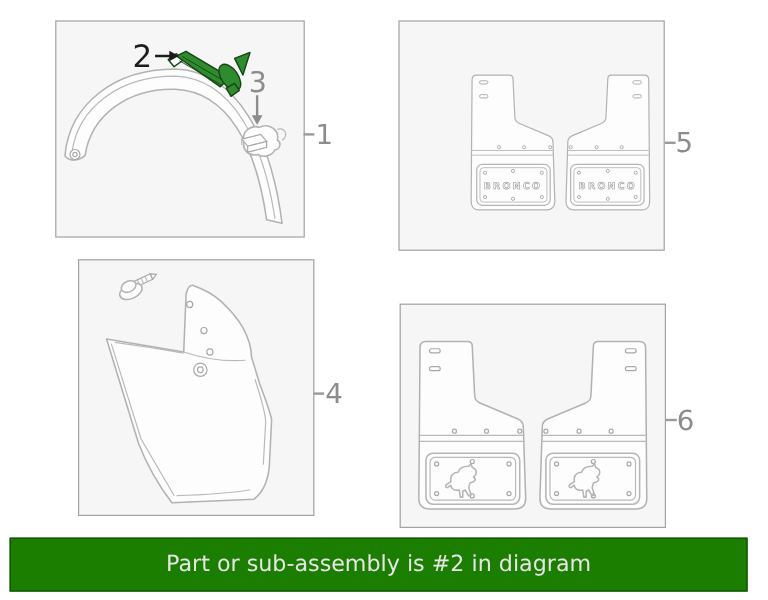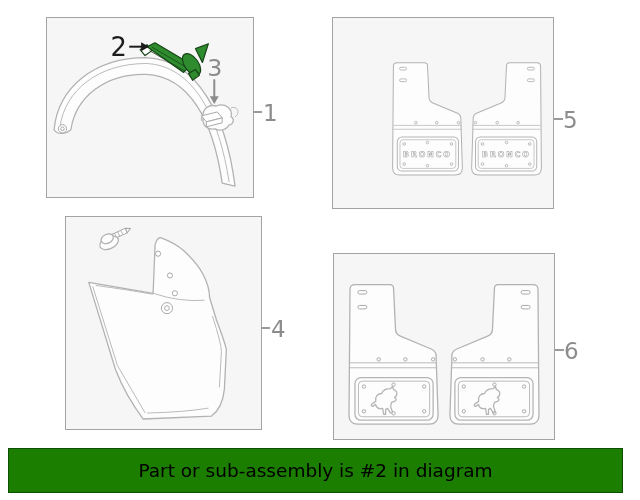--- a/index.html
+++ b/index.html
@@ -19,21 +19,21 @@
   .callout-num{
     position:absolute;color:#8c8c8c;font-size:23px;line-height:23px;
     font-family:"DejaVu Sans",sans-serif;user-select:none;
   }
   .callout-tick{position:absolute;height:2px;width:9px;background:#9a9a9a;}
 
   #banner{
     position:absolute;left:8px;top:448px;width:615px;height:45px;
     background:#1b7e00;border:1px solid #0d4f00;box-sizing:border-box;
     display:flex;flex-direction:column;justify-content:center;align-items:center;
-    font-family:"DejaVu Sans",sans-serif;color:#000000;
+    font-family:"DejaVu Sans",sans-serif;color:#e5e5e5;
   }
   #banner .bline{font-size:18.5px;line-height:21px;white-space:nowrap;}
 
   .lineart{stroke:#b5b5b5;fill:none;stroke-width:1.3;stroke-linejoin:round;stroke-linecap:round;}
   .lineart-fill{stroke:#b2b2b2;fill:#fdfdfd;stroke-width:1.3;stroke-linejoin:round;}
   .thinart{stroke:#b9b9b9;fill:none;stroke-width:1;}
   .holes{stroke:#a8a8a8;fill:#ffffff;stroke-width:1;}
   .pinstroke{stroke:#174517;stroke-width:1.2;stroke-linejoin:round;}
   text.svg-callout-dark{font-family:"DejaVu Sans",sans-serif;font-size:26px;fill:#1c1c1c;}
   text.svg-callout-gray{font-family:"DejaVu Sans",sans-serif;font-size:24px;fill:#8c8c8c;}

